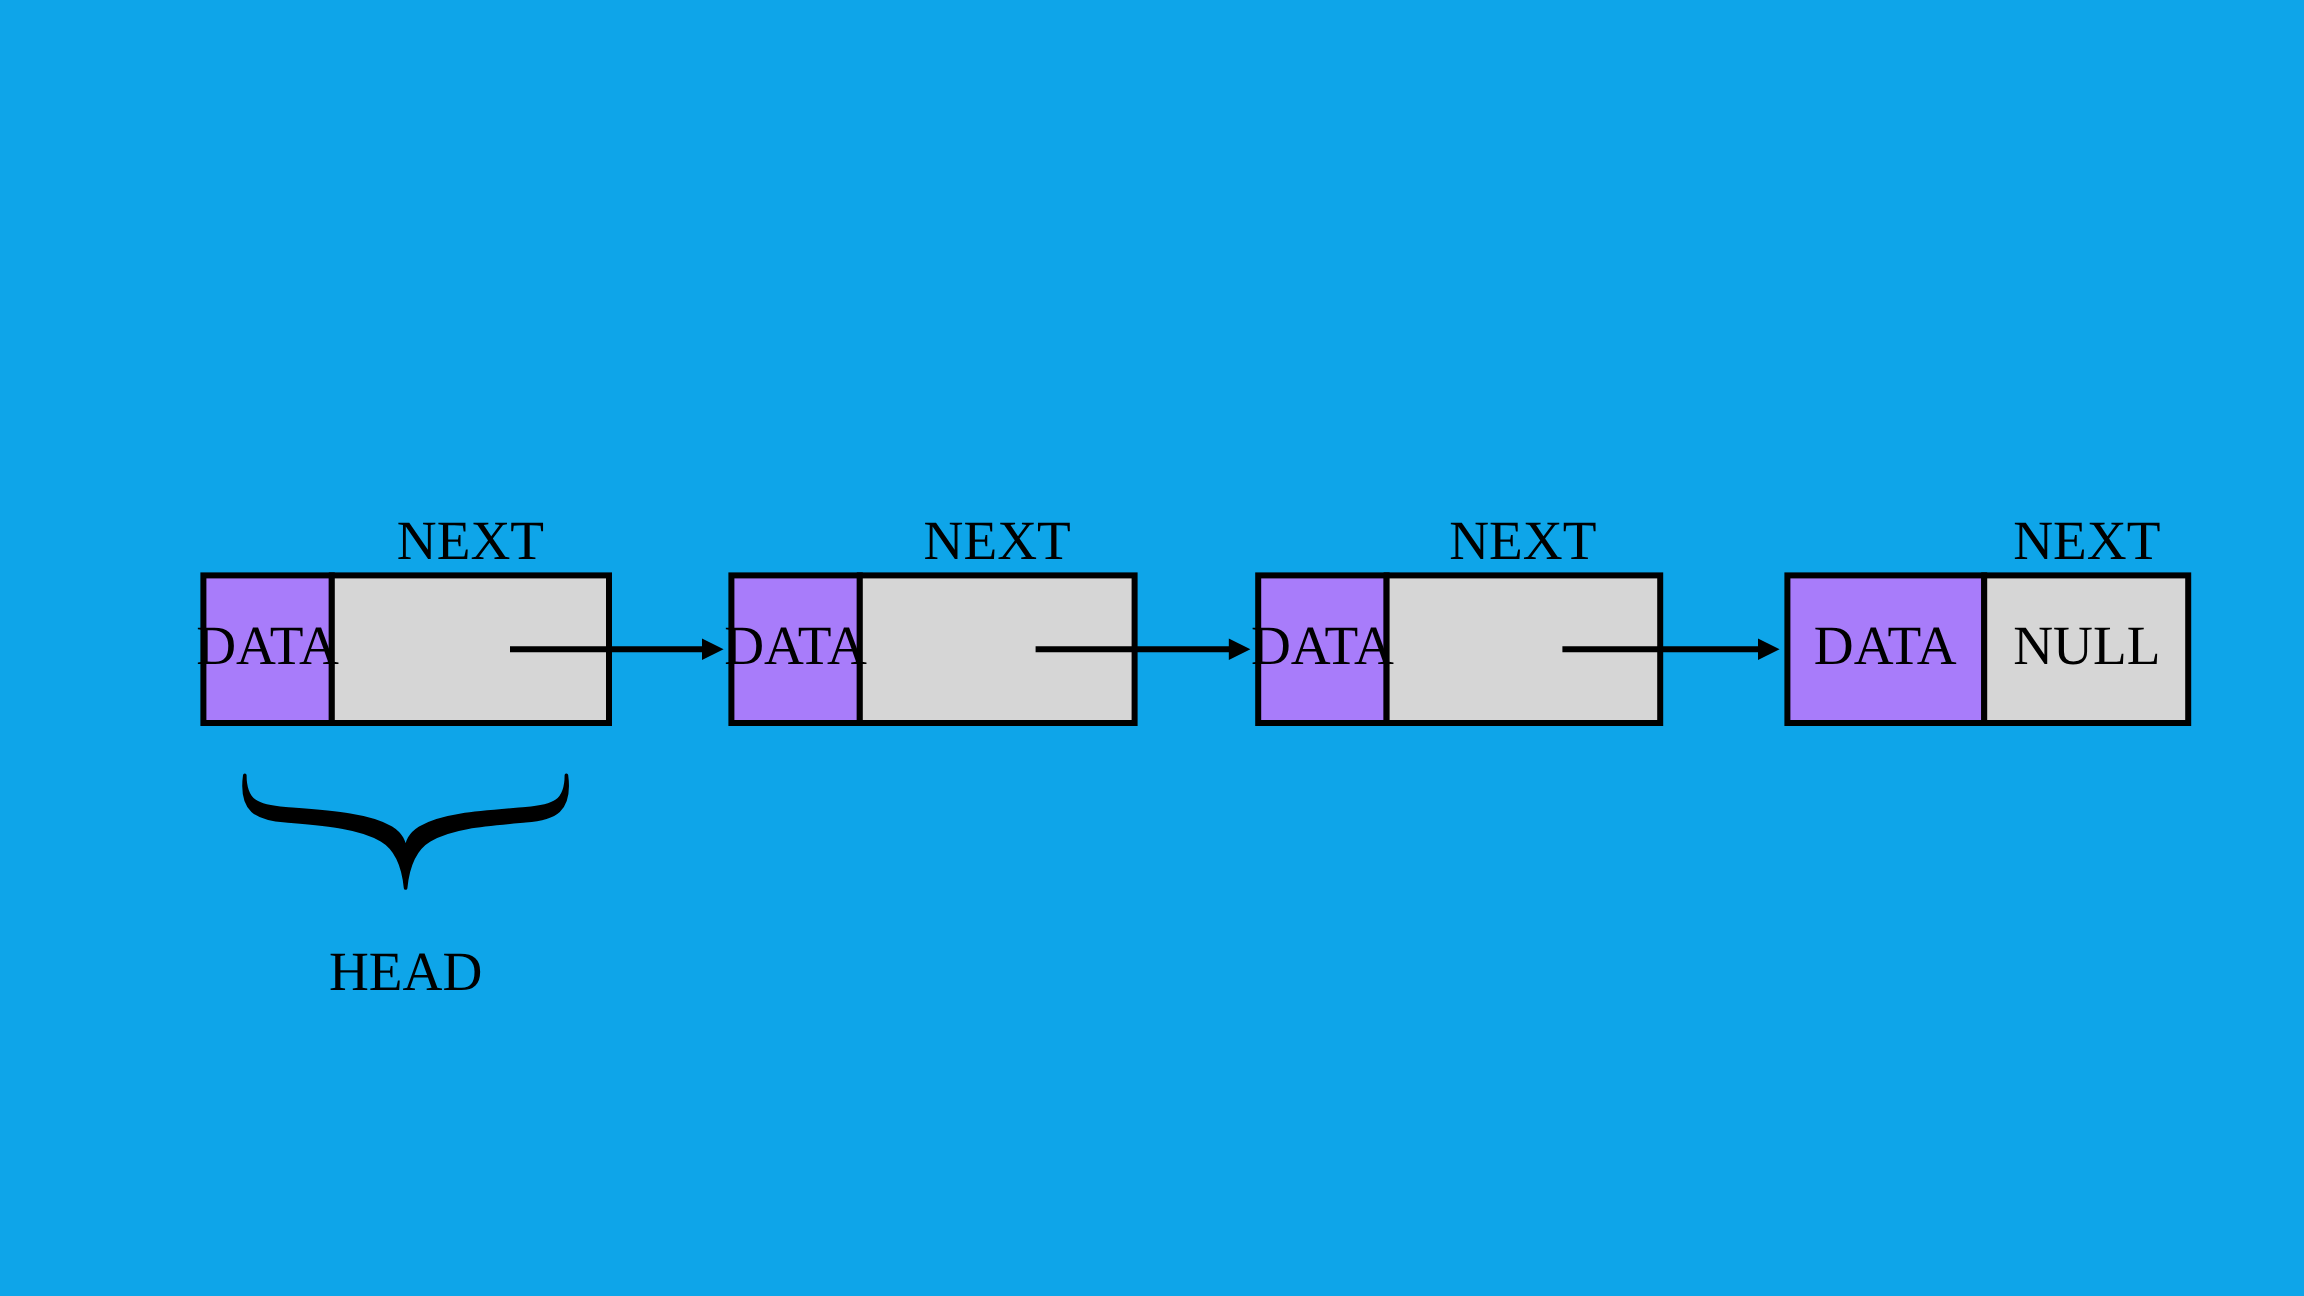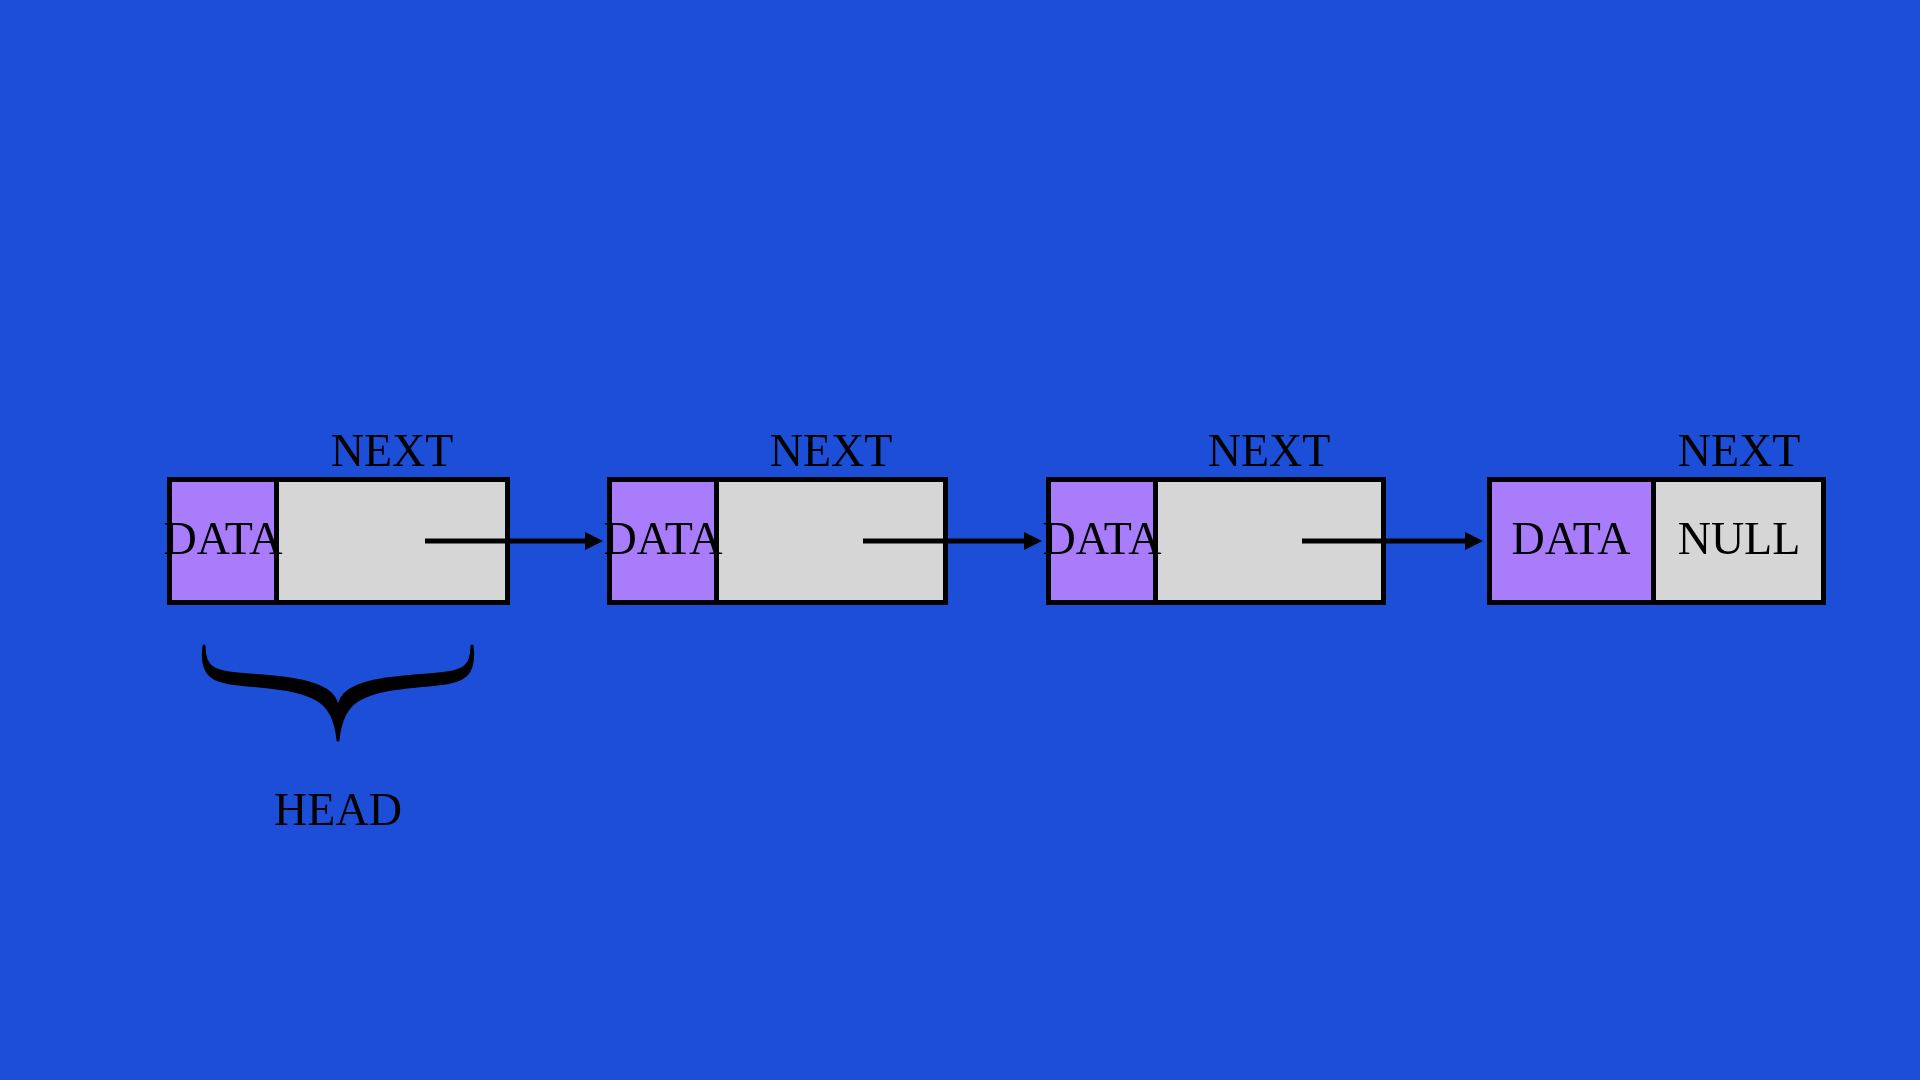--- a/index.html
+++ b/index.html
@@ -11,21 +11,21 @@
   body {
     width: 1920px;
     height: 1080px;
     overflow: hidden;
     font-family: "Liberation Serif", "DejaVu Serif", serif;
   }
   #canvas {
     position: relative;
     width: 1920px;
     height: 1080px;
-    background: #1d4ed8;
+    background: #0ea5e9;
   }
   #diagram-svg {
     position: absolute;
     left: 0;
     top: 0;
     width: 1920px;
     height: 1080px;
     display: block;
   }
   .cell-text {

